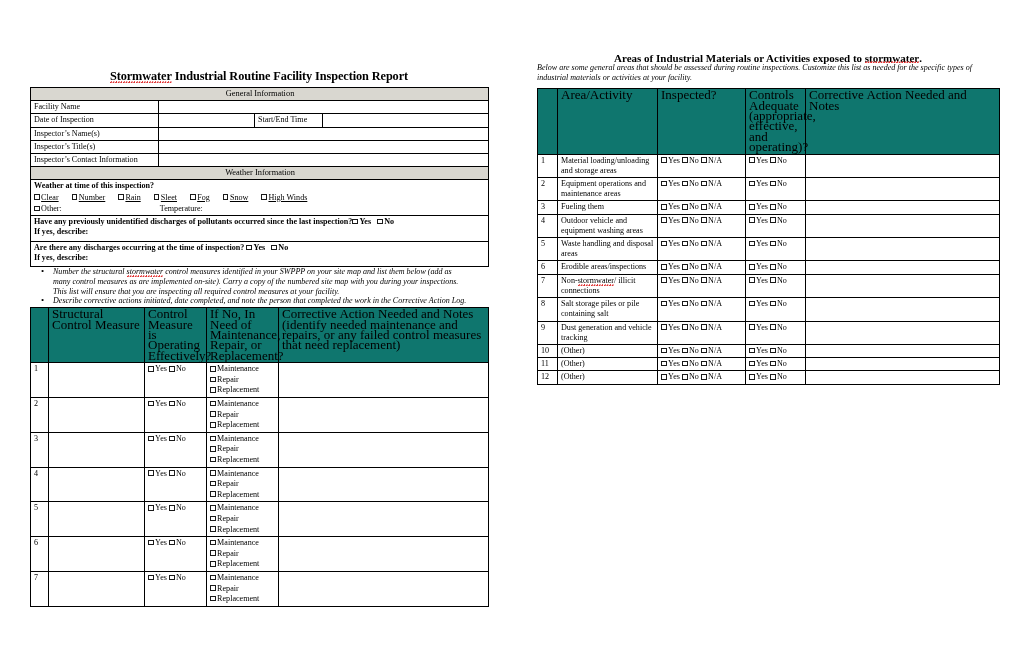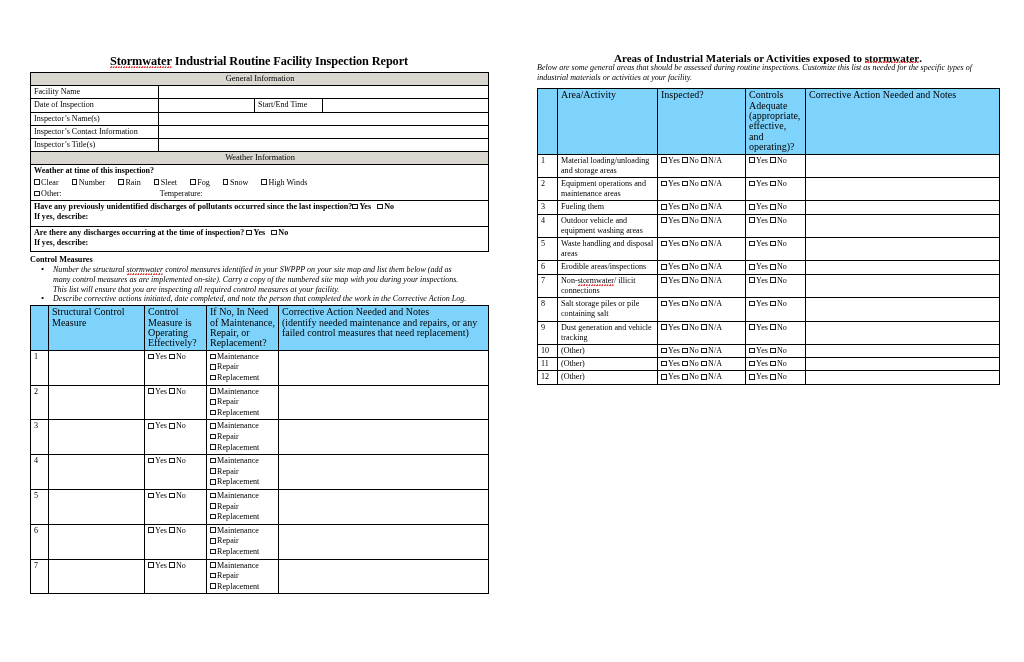--- a/index.html
+++ b/index.html
@@ -7,21 +7,21 @@
     margin: 0; padding: 0;
     width: 1024px; height: 662px;
     background: #ffffff;
     font-family: "Liberation Serif", serif;
     color: #000000;
     overflow: hidden;
   }
   .page { position: relative; width: 1024px; height: 662px; background:#fff; }
 
   
-  .col-left  { position: absolute; left: 30px;  top: 54px; width: 458px; }
+  .col-left  { position: absolute; left: 30px;  top: 69px; width: 458px; }
   .col-right { position: absolute; left: 537px; top: 53px; width: 462px; }
 
   
   .doc-title {
     font-size: 12.3px; font-weight: bold; text-align: center;
     letter-spacing: -0.1px; margin: 0 0 4px 0; line-height: 14px;
   }
   .sq { position: relative; display: inline-block; }
   .sq::after {
     content: ""; position: absolute; left: 0; right: 0; bottom: -1px; height: 3px;
@@ -37,35 +37,35 @@
   }
   table.frm td, table.frm th {
     border: 1px solid #000; padding: 1px 2px 1px 3px;
     vertical-align: top; text-align: left; font-weight: normal;
   }
   .bandhdr {
     background: #d9d7d0; text-align: center !important;
     font-weight: bold; font-size: 8.4px; padding: 1.5px 0 1.5px 0;
   }
   .lbl { font-weight: bold; }
-  .colhdr { background:#7dd3fc; font-weight: bold; font-size: 10px; line-height: 10.4px; }
+  .colhdr { background:#0f766e; font-weight: bold; font-size: 13px; line-height: 10.4px; }
   .colhdr .sub { font-weight: normal; }
 
   
   .cb {
     display: inline-block; width: 5.6px; height: 5.6px;
     border: 1.05px solid #1a1a1a; background: #fff;
     margin-right: 1.5px; vertical-align: -0.3px;
   }
   .opt { white-space: nowrap; display:inline-block; }
 
   
   .wx-q { font-weight: bold; margin-bottom: 1px; }
   .wx-row { margin-top: 1px; }
-  .wx-row .opt { margin-right: 11px; }
+  .wx-row .opt { margin-right: 11px; text-decoration: underline; }
   .wx-row2 { margin-top: 1px; }
   .temp { display:inline-block; margin-left: 96px; }
 
   .disc { font-weight: bold; }
   .ifyes { font-weight: bold; display:block; margin-top: 0px; }
   .hblock { height: 26px; }
   .hblock2 { height: 25px; }
 
   
   .cm-head { font-weight: bold; font-size: 8.2px; margin: 3px 0 0 0; line-height: 10px; }
@@ -121,25 +121,25 @@
         <td class="lbl">Date of Inspection</td>
         <td></td>
         <td class="lbl">Start/End Time</td>
         <td></td>
       </tr>
       <tr>
         <td class="lbl">Inspector’s Name(s)</td>
         <td colspan="3"></td>
       </tr>
       <tr>
+        <td class="lbl">Inspector’s Title(s)</td>
+        <td colspan="3"></td>
+      </tr>
+      <tr>
         <td class="lbl">Inspector’s Contact Information</td>
-        <td colspan="3"></td>
-      </tr>
-      <tr>
-        <td class="lbl">Inspector’s Title(s)</td>
         <td colspan="3"></td>
       </tr>
 
       <tr>
         <td class="bandhdr" colspan="4">Weather Information</td>
       </tr>
       <tr>
         <td colspan="4">
           <div class="wx-q">Weather at time of this inspection?</div>
           <div class="wx-row">
@@ -166,21 +166,20 @@
       <tr>
         <td colspan="4" class="hblock2">
           <span class="disc">Are there any discharges occurring at the time of inspection?</span>
           <span class="disc"><span class="opt"><span class="cb"></span><span>Yes</span></span>&nbsp;&nbsp;&nbsp;<span class="opt"><span class="cb"></span><span>No</span></span></span>
           <span class="ifyes">If yes, describe:</span>
         </td>
       </tr>
     </tbody>
       </table>
 
-    <div class="cm-head">Control Measures</div>
     <ul class="bul">
       <li><span>Number the structural </span><span class="sq">stormwater</span><span> control measures identified in your SWPPP on your site map and list them below (add as many control measures as are implemented on-site). Carry a copy of the numbered site map with you during your inspections.  This list will ensure that you are inspecting all required control measures at your facility.</span></li>
       <li><span>Describe corrective actions initiated, date completed, and note the person that completed the work in the Corrective Action Log.</span></li>
     </ul>
 
     <table class="frm">
       <colgroup>
         <col style="width:18px">
           <col style="width:96px">
           <col style="width:62px">

